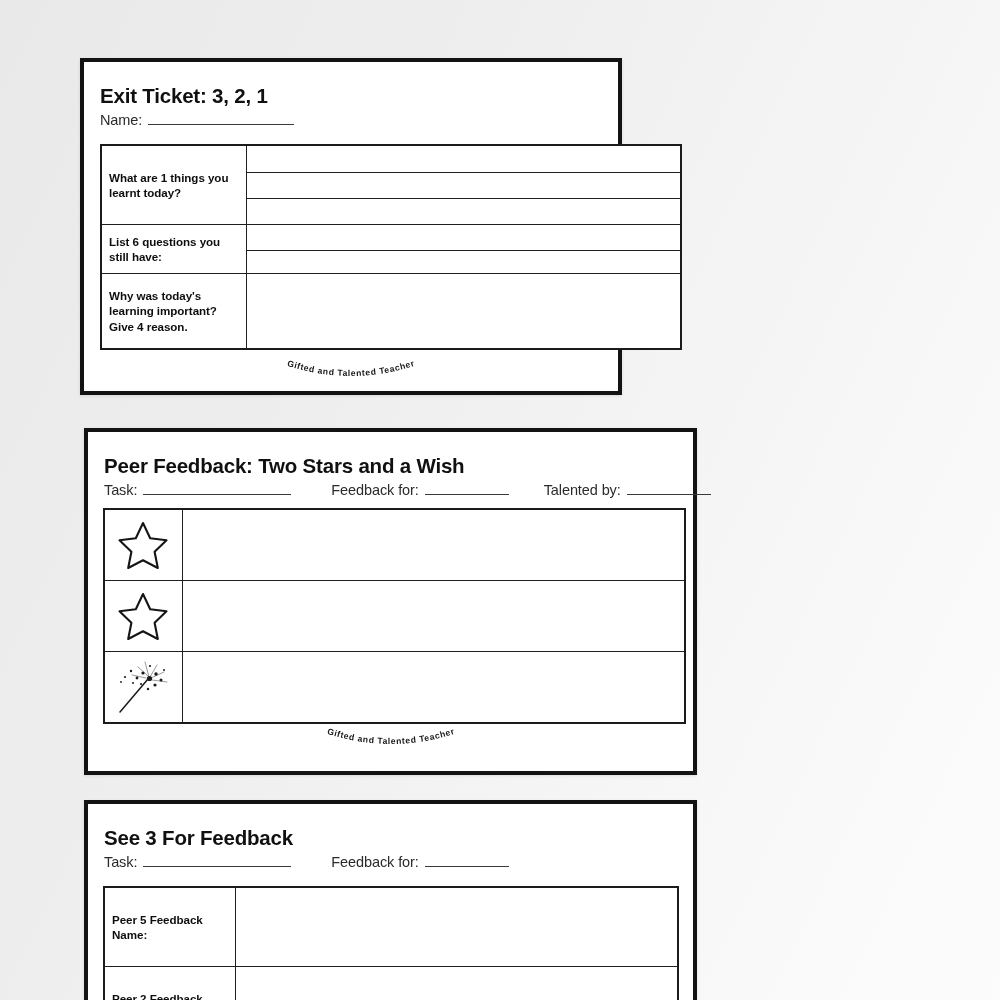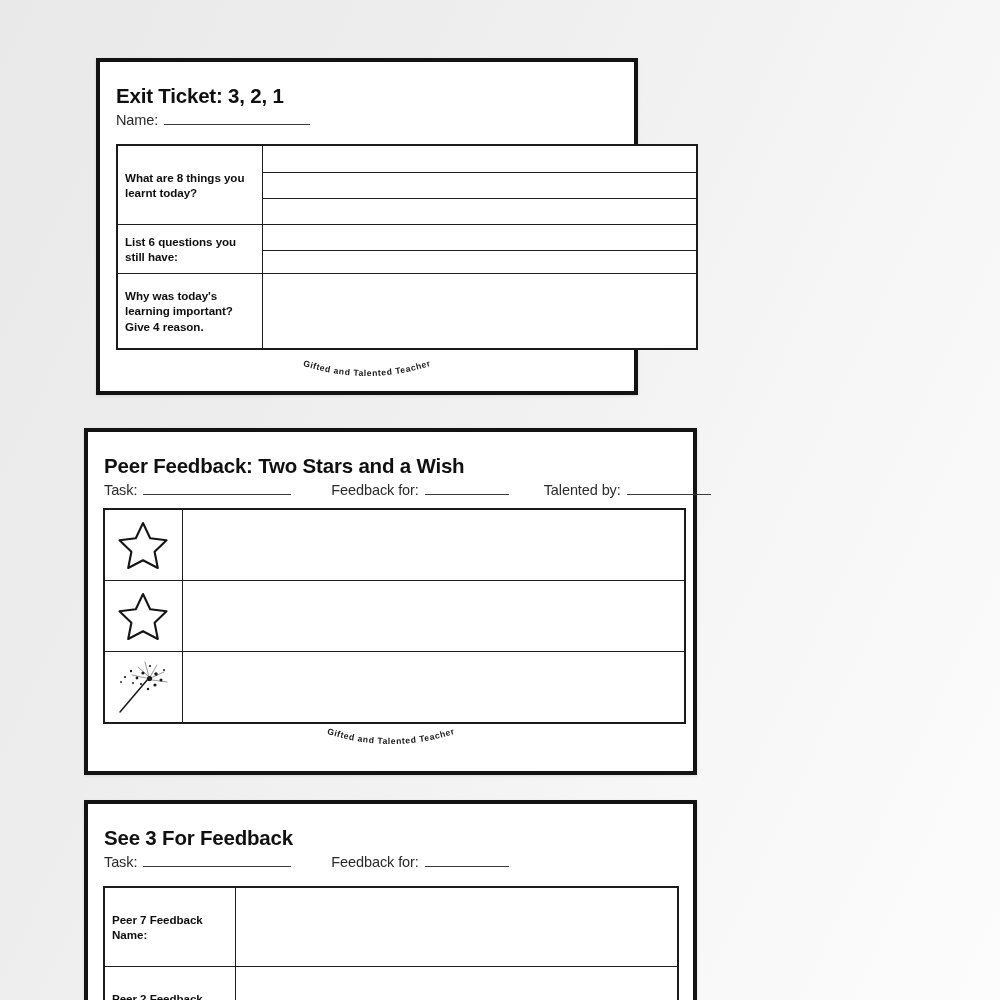--- a/index.html
+++ b/index.html
@@ -114,21 +114,21 @@
   .logo-arc svg { display: block; }
   .logo-arc text {
     font-family: "Liberation Sans", sans-serif;
     font-size: 8.6px;
     font-weight: bold;
     fill: #1a1a1a;
     letter-spacing: 0.6px;
   }
 
   
-  #card-exit-ticket  { left: 96px;  top: 58px;  width: 542px; height: 337px; }
+  #card-exit-ticket  { left: 80px;  top: 58px;  width: 542px; height: 337px; }
   #card-two-stars    { left: 84px;  top: 428px; width: 613px; height: 347px; }
   #card-see-three    { left: 84px;  top: 800px; width: 613px; height: 260px; }
 
   #card-exit-ticket .wtable  { position: absolute; left: 16px; top: 82px;  width: 580px; }
   #card-two-stars  .wtable   { position: absolute; left: 15px; top: 76px;  width: 581px; }
   #card-see-three  .wtable   { position: absolute; left: 15px; top: 82px;  width: 574px; }
 
   #card-exit-ticket .logo-arc { top: 288px; }
   #card-two-stars  .logo-arc  { top: 286px; }
 </style>
@@ -150,21 +150,21 @@
       </div>
     </div>
 
     <table class="wtable">
       <colgroup>
           <col style="width:145px">
           <col style="width:435px">
         </colgroup>
       <tbody>
         <tr>
-          <td class="prompt-cell" rowspan="3">What are 8 things you learnt today?</td>
+          <td class="prompt-cell" rowspan="3">What are 1 things you learnt today?</td>
           <td class="ans-cell" style="height:26px"></td>
         </tr>
         <tr>
           <td class="ans-cell" style="height:25px"></td>
         </tr>
         <tr>
           <td class="ans-cell" style="height:25px"></td>
         </tr>
 
         <tr>
@@ -303,21 +303,21 @@
       </div>
     </div>
 
     <table class="wtable">
       <colgroup>
           <col style="width:131px">
           <col style="width:443px">
         </colgroup>
       <tbody>
         <tr>
-          <td class="prompt-cell" style="height:66px">Peer 7 Feedback Name:</td>
+          <td class="prompt-cell" style="height:66px">Peer 5 Feedback Name:</td>
           <td class="ans-cell"></td>
         </tr>
         <tr>
           <td class="prompt-cell" style="height:66px">Peer 2 Feedback Name:</td>
           <td class="ans-cell"></td>
         </tr>
       </tbody>
     </table>
   </div>
 

